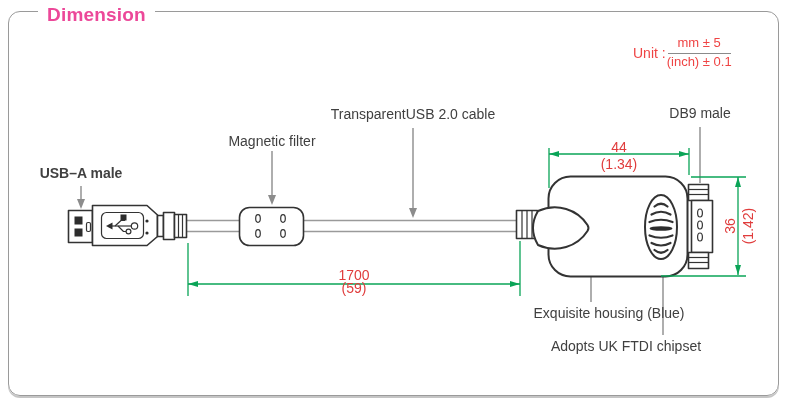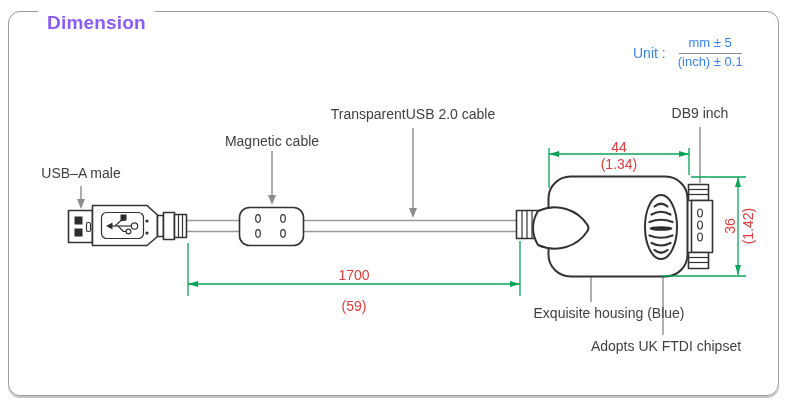--- a/index.html
+++ b/index.html
@@ -7,26 +7,26 @@
     position:relative; width:788px; height:408px; background:#ffffff;
     font-family:"Liberation Sans", sans-serif; overflow:hidden;
   }
   .frame {
     position:absolute; left:8px; top:11px; width:769px; height:383px;
     border:1px solid #9a9a9a; border-radius:12px;
     box-shadow:0 2px 0 rgba(150,150,150,.55);
   }
   .title {
     position:absolute; left:38px; top:0px; background:#ffffff;
-    padding:12px 9px; color:#8b5cf6; font-weight:bold; font-size:19px;
+    padding:4px 9px; color:#ec4899; font-weight:bold; font-size:19px;
     letter-spacing:.2px; z-index:5;
   }
   .unit {
     position:absolute; left:633px; top:36px; display:flex; align-items:center;
-    gap:12px; color:#3b82f6; font-size:14px; z-index:4;
+    gap:1px; color:#ef4444; font-size:14px; z-index:4;
   }
   .frac { display:flex; flex-direction:column; align-items:center; font-size:13px; line-height:1.15;justify-content:center; }
   .frac .num { padding:0 10px 2px; border-bottom:1px solid #8a8a8a; }
   .frac .den { padding-top:1px; }
   .lbl {
     position:absolute; color:#404040; font-size:14px; white-space:nowrap;
     transform:translateX(-50%); z-index:4;
   }
   .red {
     position:absolute; color:#e03c3c; font-size:14px; white-space:nowrap;
@@ -177,27 +177,27 @@
     </g>
     <g class="dim">
       <line x1="188" y1="243" x2="188" y2="296"></line>
       <line x1="520" y1="241" x2="520" y2="296"></line>
       <line x1="188" y1="284" x2="520" y2="284"></line>
       <polygon points="188,284 198,281 198,287"></polygon>
       <polygon points="520,284 510,281 510,287"></polygon>
     </g>
   </svg>
 
-  <div class="lbl" style="left:81px; top:165px;">USB–A male</div>
-  <div class="lbl" style="left:272px; top:133px;">Magnetic cable</div>
+  <div class="lbl" style="left:81px; top:165px;font-weight:bold;">USB–A male</div>
+  <div class="lbl" style="left:272px; top:133px;">Magnetic filter</div>
   <div class="lbl" style="left:413px; top:106px;">TransparentUSB 2.0 cable</div>
-  <div class="lbl" style="left:700px; top:105px;">DB9 inch</div>
+  <div class="lbl" style="left:700px; top:105px;">DB9 male</div>
   <div class="lbl" style="left:591px; top:305px;padding-left:36px;">Exquisite housing (Blue)</div>
-  <div class="lbl" style="left:666px; top:338px;text-align:right;">Adopts UK FTDI chipset</div>
+  <div class="lbl" style="left:626px; top:338px;text-align:right;">Adopts UK FTDI chipset</div>
 
   <div class="red" style="left:619px; top:139px;">44</div>
   <div class="red" style="left:619px; top:156px;">(1.34)</div>
   <div class="red" style="left:354px; top:267px;">1700</div>
-  <div class="red" style="left:354px; top:298px;">(59)</div>
+  <div class="red" style="left:354px; top:280px;">(59)</div>
   <div class="red rot" style="left:730px; top:226px;">36</div>
   <div class="red rot" style="left:748px; top:226px;">(1.42)</div>
 
 </div>
 
 </body></html>

